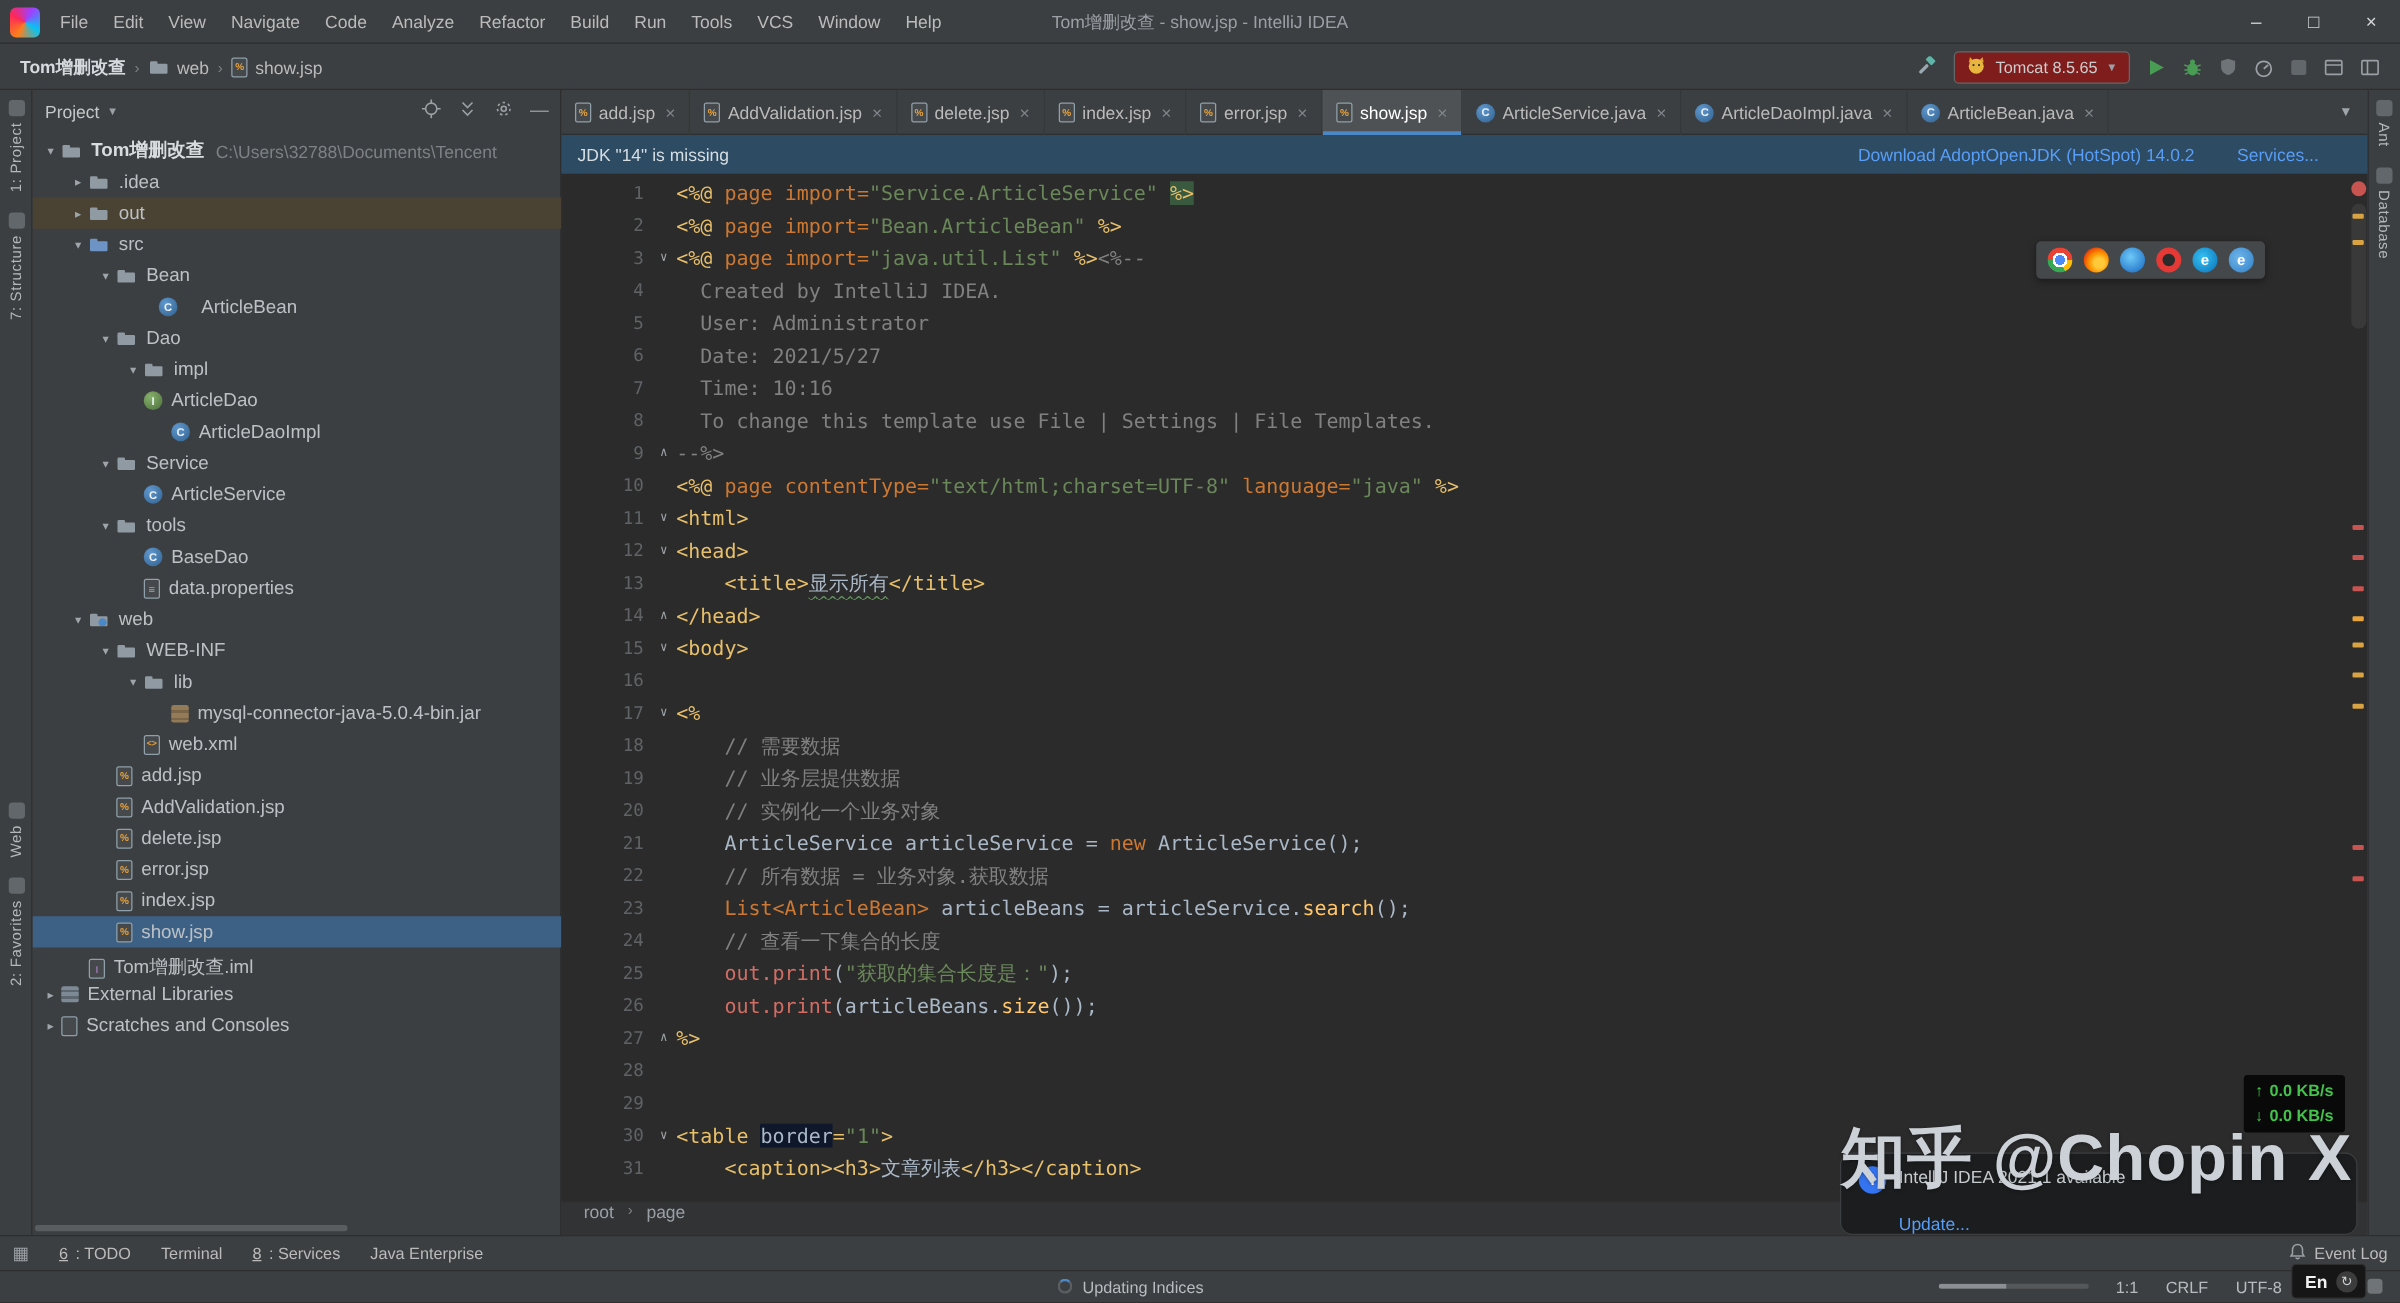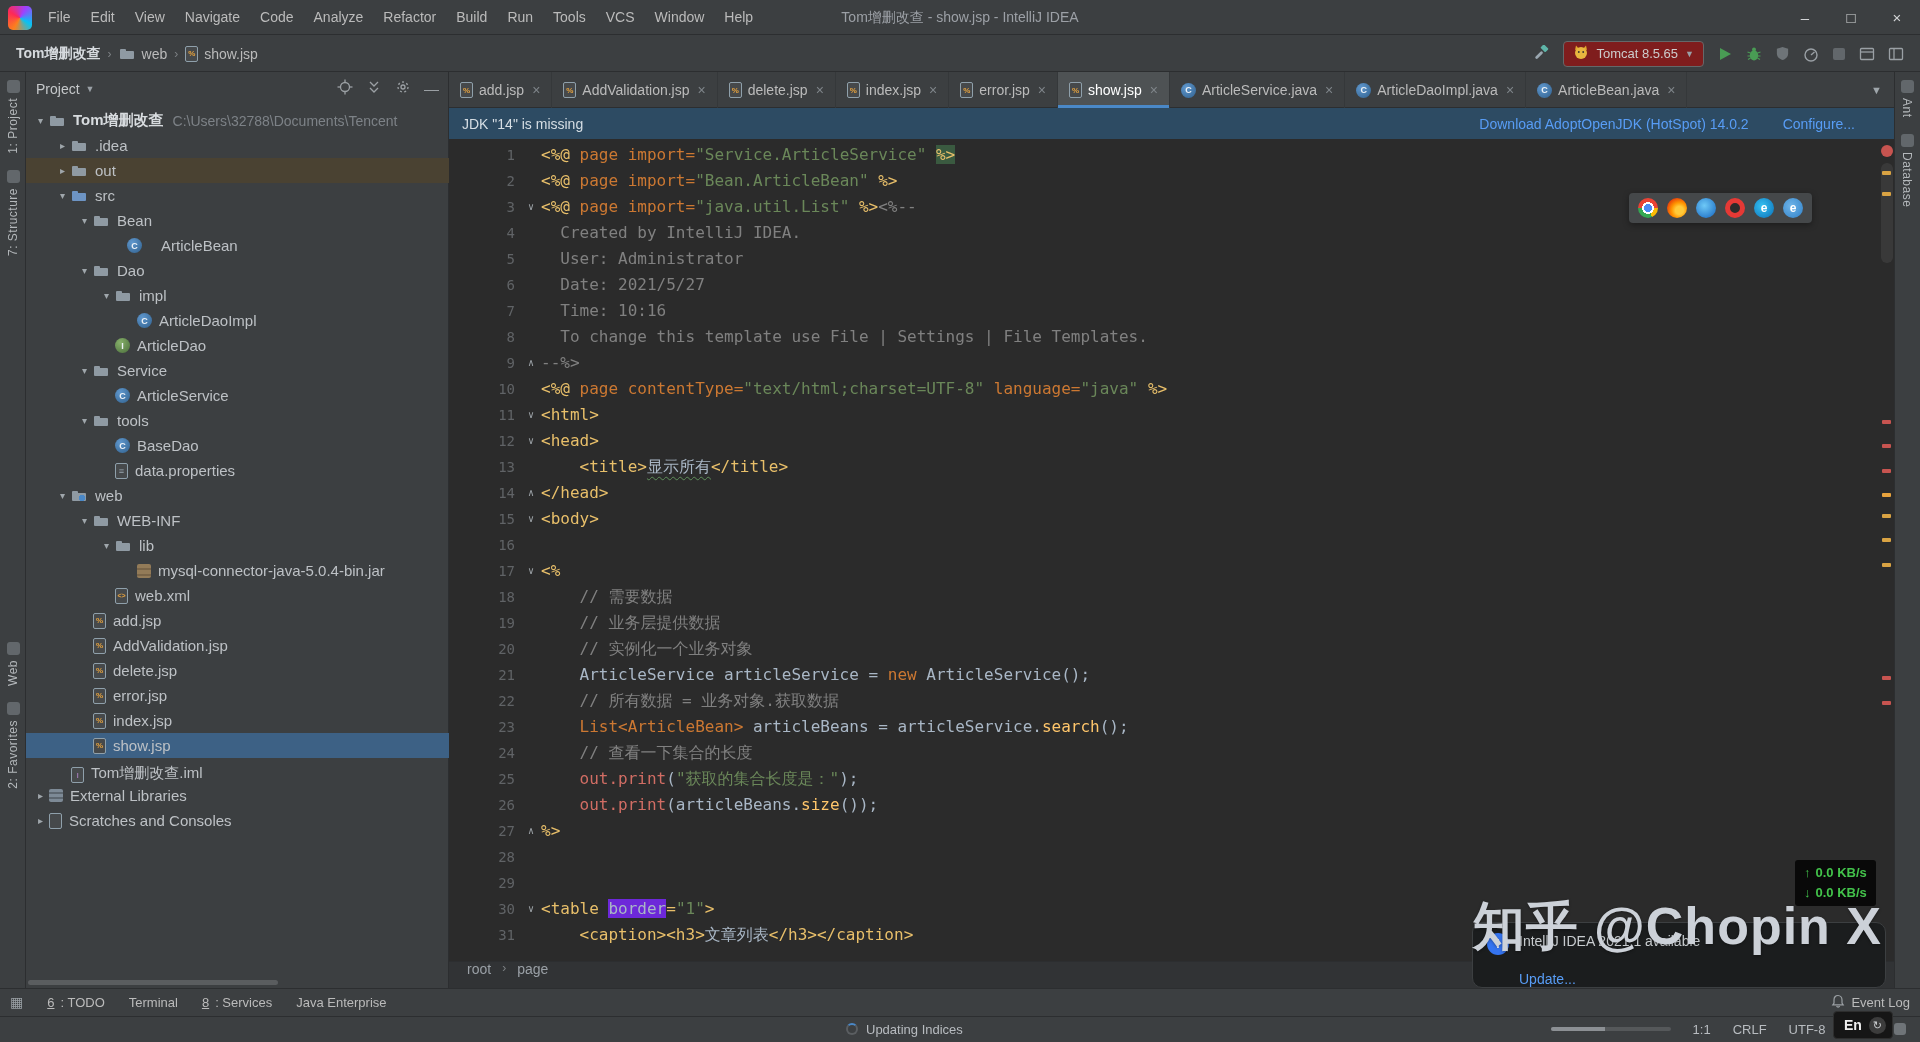--- a/index.html
+++ b/index.html
@@ -90,21 +90,21 @@
   .g-fold{width:20px;flex:none;text-align:center;color:#9da3a8;font-size:10px}
   .l-text{flex:1;min-width:0}
   .s-jsp{color:#e8bf6a}
   .s-kw{color:#cc7832}
   .s-str{color:#6a8759}
   .s-cmt{color:#808080}
   .s-txt{color:#a9b7c6}
   .s-mth{color:#ffc66b}
   .s-red{color:#d16d64}
   .s-hl{color:#e8bf6a;background:#3a5a40}
-  .s-hlw{color:#a9b7c6;background:#6d28d9}
+  .s-hlw{color:#a9b7c6;background:#0f172a}
   .s-txtu{color:#a9b7c6;text-decoration:underline wavy #5f8f5a 1px;text-underline-offset:4px}
 
   .browser-bar{position:absolute;top:54px;right:82px;display:flex;gap:9px;align-items:center;background:#45484a;border-radius:4px;padding:5px 9px;box-shadow:0 2px 6px rgba(0,0,0,.35)}
   .bico{width:20px;height:20px;border-radius:50%;position:relative;flex:none;display:flex;align-items:center;justify-content:center;font:700 12px "Liberation Sans",sans-serif;color:#fff}
   .bico-chrome{background:radial-gradient(circle at 50% 50%,#4c8bf5 0 4px,#fff 4px 6px,rgba(0,0,0,0) 6px),conic-gradient(from -30deg,#ea4335 0 120deg,#fbbc05 120deg 185deg,#34a853 185deg 300deg,#ea4335 300deg)}
   .bico-firefox{background:radial-gradient(circle at 62% 62%,#ffca3a 0 4px,#ff9500 45%,#e3320b 80%)}
   .bico-safari{background:radial-gradient(circle at 42% 38%,#6ec9f7,#1565c0)}
   .bico-opera{background:#2b2b2b;border:5px solid #e53935}
   .bico-edge{background:radial-gradient(circle at 40% 40%,#35c1f1,#0b6fb8)}
   .bico-edge::after{content:"e"}
@@ -335,29 +335,29 @@
           <div class="tree-row" style="padding-left: 50px;">
             <span class="t-arrow">▾</span>
             <span class="tico tico-folder"></span>
             <span class="t-label">Dao</span>
           </div>
           <div class="tree-row" style="padding-left: 72px;">
             <span class="t-arrow">▾</span>
             <span class="tico tico-folder"></span>
             <span class="t-label">impl</span>
           </div>
+          <div class="tree-row" style="padding-left: 72px;">
+            <span class="t-arrow"></span>
+            <span class="tico tico-interface"></span>
+            <span class="t-label">ArticleDao</span>
+          </div>
           <div class="tree-row" style="padding-left: 94px;">
             <span class="t-arrow"></span>
             <span class="tico tico-class"></span>
             <span class="t-label">ArticleDaoImpl</span>
-          </div>
-          <div class="tree-row" style="padding-left: 72px;">
-            <span class="t-arrow"></span>
-            <span class="tico tico-interface"></span>
-            <span class="t-label">ArticleDao</span>
           </div>
           <div class="tree-row" style="padding-left: 50px;">
             <span class="t-arrow">▾</span>
             <span class="tico tico-folder"></span>
             <span class="t-label">Service</span>
           </div>
           <div class="tree-row" style="padding-left: 72px;">
             <span class="t-arrow"></span>
             <span class="tico tico-class"></span>
             <span class="t-label">ArticleService</span>
@@ -497,21 +497,21 @@
             <span class="tico tico-class"></span>
             <span>ArticleBean.java</span>
             <span class="tab-close">×</span>
           </div>
           <div class="tabs-more">▼</div>
         </div>
       <div class="banner">
         <span>JDK "14" is missing</span>
         <span class="banner-links">
             <span class="blink">Download AdoptOpenJDK (HotSpot) 14.0.2</span>
-            <span class="blink">Configure...</span>
+            <span class="blink">Services...</span>
           </span>
       </div>
       <div class="code-wrap">
         <div>
             <div class="code-line"><span class="g-num">1</span><span class="g-fold"></span><span class="l-text"><span class="s-jsp">&lt;%@ </span><span class="s-kw">page </span><span class="s-kw">import=</span><span class="s-str">"Service.ArticleService"</span><span class="s-txt"> </span><span class="s-hl">%&gt;</span></span></div>
             <div class="code-line"><span class="g-num">2</span><span class="g-fold"></span><span class="l-text"><span class="s-jsp">&lt;%@ </span><span class="s-kw">page </span><span class="s-kw">import=</span><span class="s-str">"Bean.ArticleBean"</span><span class="s-txt"> </span><span class="s-jsp">%&gt;</span></span></div>
             <div class="code-line"><span class="g-num">3</span><span class="g-fold">∨</span><span class="l-text"><span class="s-jsp">&lt;%@ </span><span class="s-kw">page </span><span class="s-kw">import=</span><span class="s-str">"java.util.List"</span><span class="s-txt"> </span><span class="s-jsp">%&gt;</span><span class="s-cmt">&lt;%--</span></span></div>
             <div class="code-line"><span class="g-num">4</span><span class="g-fold"></span><span class="l-text"><span class="s-cmt">  Created by IntelliJ IDEA.</span></span></div>
             <div class="code-line"><span class="g-num">5</span><span class="g-fold"></span><span class="l-text"><span class="s-cmt">  User: Administrator</span></span></div>
             <div class="code-line"><span class="g-num">6</span><span class="g-fold"></span><span class="l-text"><span class="s-cmt">  Date: 2021/5/27</span></span></div>

